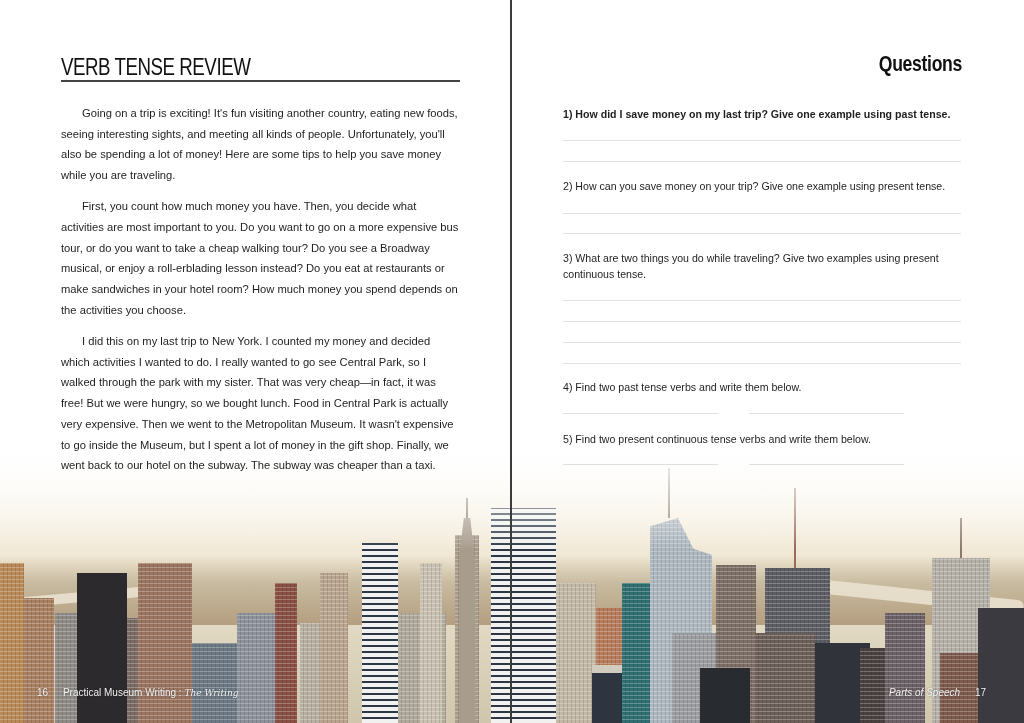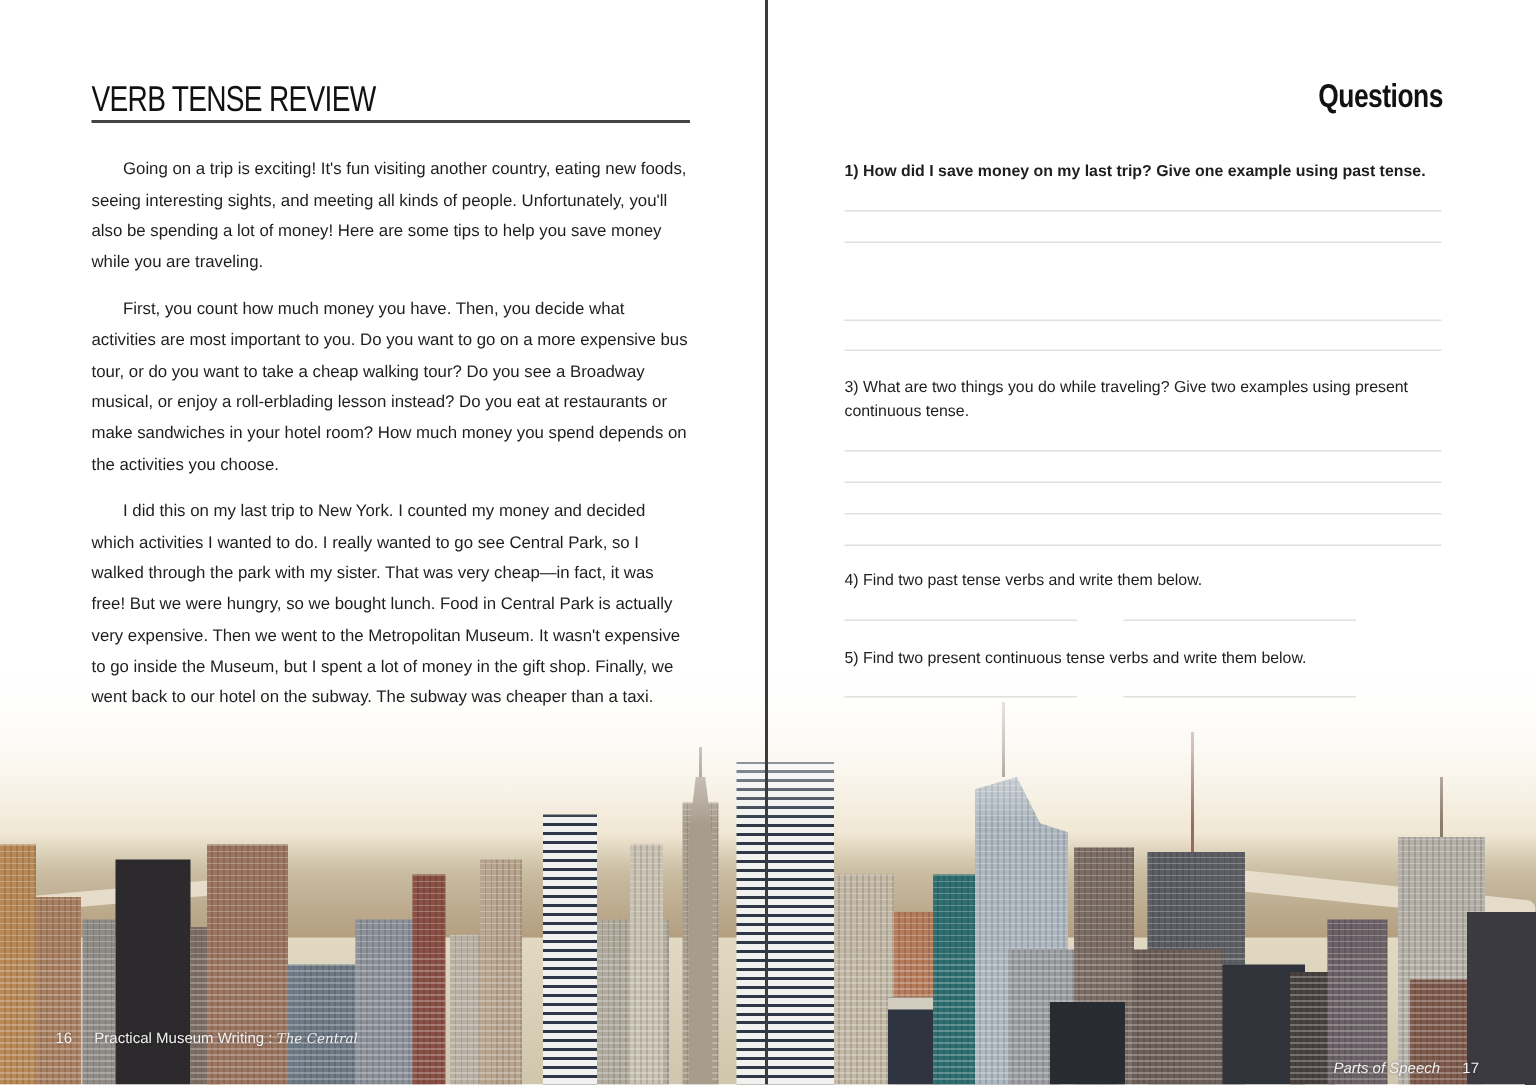--- a/index.html
+++ b/index.html
@@ -79,21 +79,21 @@
     position: absolute; height: 1px; width: 155px; background: #e0e0e0;
   }
 
   .footer-left {
     position: absolute; left: 37px; top: 687px;
     font-size: 10px; color: #f2f2f2; text-shadow: 0 0 2px rgba(0,0,0,.4);
   }
   .footer-left .sub { font-family: "DejaVu Serif", serif; font-style: italic; font-size: 9px; }
   .footer-left .num { margin-right: 12px; text-align: center; }
   .footer-right {
-    position: absolute; right: 38px; top: 707px;
+    position: absolute; right: 38px; top: 687px;
     font-size: 10px; color: #f2f2f2; text-shadow: 0 0 2px rgba(0,0,0,.4);
   }
   .footer-right .sub { font-style: italic; margin-right: 12px; }
 </style>
 </head>
 <body>
 
 <div class="skyline">
   <div class="sky"></div>
   <div class="haze-city"></div>
@@ -154,31 +154,32 @@
 
   <div class="body-text">
     <p>Going on a trip is exciting! It's fun visiting another country, eating new foods, seeing interesting sights, and meeting all kinds of people. Unfortunately, you'll also be spending a lot of money! Here are some tips to help you save money while you are traveling.</p>
     <p>First, you count how much money you have. Then, you decide what activities are most important to you. Do you want to go on a more expensive bus tour, or do you want to take a cheap walking tour? Do you see a Broadway musical, or enjoy a roll-erblading lesson instead? Do you eat at restaurants or make sandwiches in your hotel room? How much money you spend depends on the activities you choose.</p>
     <p>I did this on my last trip to New York. I counted my money and decided which activities I wanted to do. I really wanted to go see Central Park, so I walked through the park with my sister. That was very cheap—in fact, it was free! But we were hungry, so we bought lunch. Food in Central Park is actually very expensive. Then we went to the Metropolitan Museum. It wasn't expensive to go inside the Museum, but I spent a lot of money in the gift shop. Finally, we went back to our hotel on the subway. The subway was cheaper than a taxi.</p>
   </div>
 
   <div class="footer-left">
     <span class="num">16</span>
     <span>Practical Museum Writing :</span>
-    <span class="sub">The Central</span>
+    <span class="sub">The Writing</span>
   </div>
 </div>
 
 <div class="page page-right">
   <h2 class="q-title">Questions</h2>
 
   <div class="question" style="top:106px;font-weight:bold;">1) How did I save money on my last trip? Give one example using past tense.</div>
   <div class="line" style="top:140px;"></div>
   <div class="line" style="top:161px;"></div>
 
+  <div class="question" style="top:178px;">2) How can you save money on your trip? Give one example using present tense.</div>
   <div class="line" style="top:213px;"></div>
   <div class="line" style="top:233px;"></div>
 
   <div class="question" style="top:250px; width:380px;">3) What are two things you do while traveling? Give two examples using present continuous tense.</div>
   <div class="line" style="top:300px;"></div>
   <div class="line" style="top:321px;"></div>
   <div class="line" style="top:342px;"></div>
   <div class="line" style="top:363px;"></div>
 
   <div class="question" style="top:379px;">4) Find two past tense verbs and write them below.</div>

